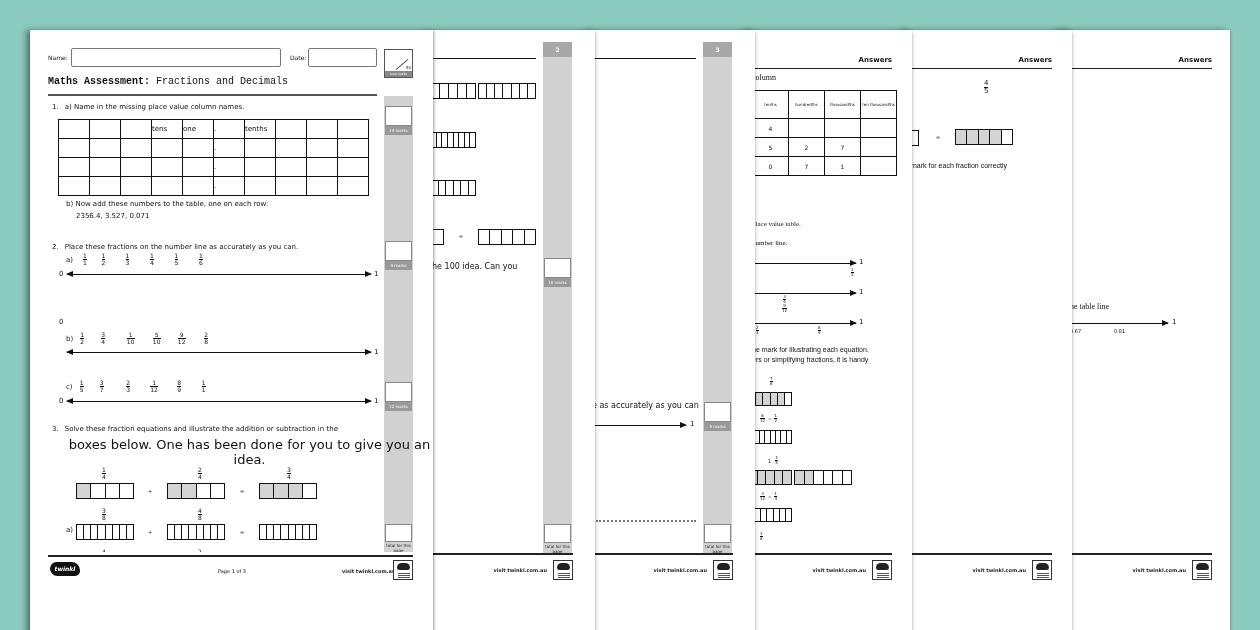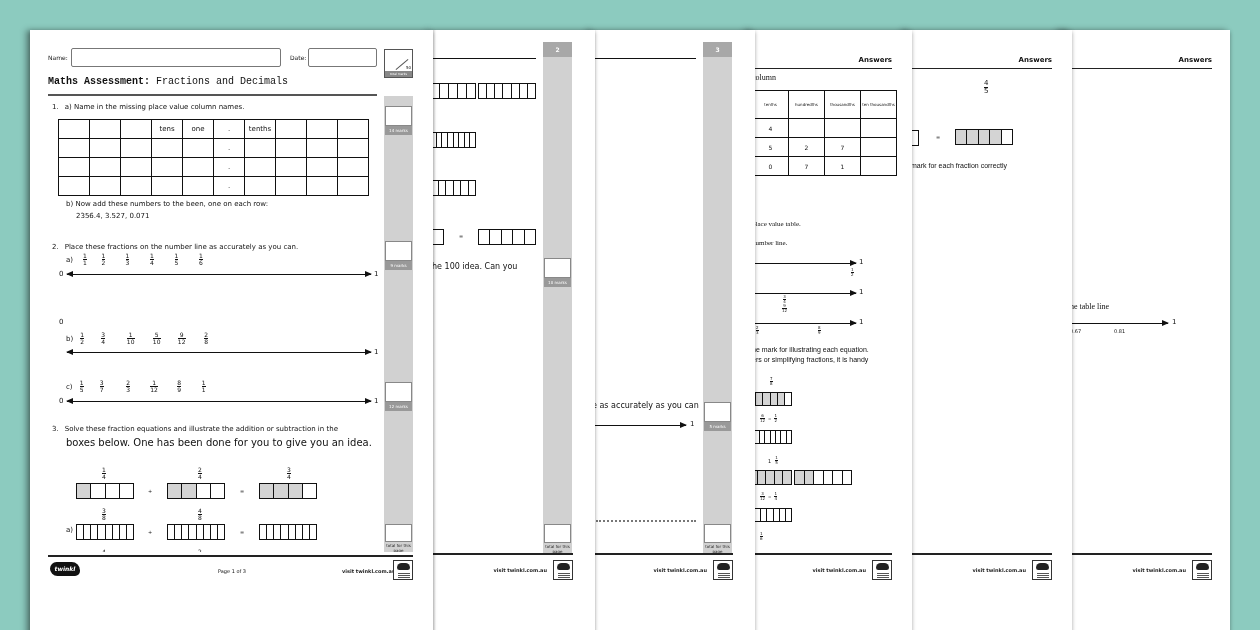--- a/index.html
+++ b/index.html
@@ -22,21 +22,21 @@
     .fbox span:last-child { border-right: none; }
     .fbox span.sh { background: #d4d4d4; }
     .frac { display: inline-flex; flex-direction: column; align-items: center; font-size: 6px; line-height: 6px; }
     .frac .b { border-top: 1px solid #111; padding-top: 0; }
     .nl { position: absolute; height: 1px; background: #111; }
     .nl::after { content: ""; position: absolute; right: -1px; top: -3px; border-left: 7px solid #111; border-top: 3.5px solid transparent; border-bottom: 3.5px solid transparent; }
     .nl-start::before { content: ""; position: absolute; left: -1px; top: -3px; border-right: 7px solid #111; border-top: 3.5px solid transparent; border-bottom: 3.5px solid transparent; }
     .small { font-size: 7px; }
     .tiny { font-size: 5px; }
     table.pv { border-collapse: collapse; position: absolute; }
-    table.pv td { border: 1px solid #111; width: 31px; height: 19px; font-size: 7px; text-align: center; vertical-align: middle; }
+    table.pv td { border: 1px solid #111; width: 31px; height: 19px; font-size: 7px; vertical-align: middle; }
     table.ans { border-collapse: collapse; position: absolute; }
     table.ans td { border: 1px solid #111; width: 36px; height: 19px; font-size: 6px; text-align: center; }
     table.ans tr:first-child td { font-size: 4px; height: 28px; }
     .abs { position: absolute; }
     .sans2 { font-family: "Liberation Sans", sans-serif; }
   </style>
 </head>
 <body>
 
 <div class="page" style="left:1060px;width:170px;">
@@ -390,21 +390,21 @@
           <td></td>
           <td></td>
           <td>.</td>
           <td></td>
           <td></td>
           <td></td>
           <td></td>
     </tr>
   </tbody>
     </table>
-  <div class="abs" style="left:36px;top:170px;font-size:7px;">b) Now add these numbers to the been, one on each row:</div>
+  <div class="abs" style="left:36px;top:170px;font-size:7px;">b) Now add these numbers to the table, one on each row:</div>
   <div class="abs" style="left:46px;top:182px;font-size:7px;">2356.4, 3.527, 0.071</div>
 
   <div class="abs" style="left:22px;top:213px;font-size:7px;display:flex;gap:6px;">
     <span>2.</span>
     <span>Place these fractions on the number line as accurately as you can.</span>
   </div>
 
   <div class="abs" style="left:36px;top:223px;display:flex;align-items:center;gap:0;">
     <span class="small" style="margin-right:5px;">a)</span>
     <span class="frac" style="width:14px;">
@@ -496,21 +496,21 @@
   </div>
 
   <div class="abs small" style="left:29px;top:367px;">0</div>
   <div class="nl nl-start" style="left:37px;top:371px;width:304px;"></div>
   <div class="abs small" style="left:344px;top:367px;">1</div>
 
   <div class="abs" style="left:22px;top:395px;font-size:7px;display:flex;gap:6px;">
     <span>3.</span>
     <span>Solve these fraction equations and illustrate the addition or subtraction in the</span>
   </div>
-  <div class="abs" style="left:36px;top:407px;font-size:10px;">boxes below. One has been done for you to give you an idea.</div>
+  <div class="abs" style="left:36px;top:407px;font-size:13px;text-align:center;">boxes below. One has been done for you to give you an idea.</div>
 
   <div class="abs frac" style="left:72px;top:437px;">
       <span>1</span>
       <span class="b">4</span>
     </div>
   <div class="fbox abs" style="left:46px;top:453px;width:58px;">
       <span class="sh"></span>
       <span></span>
       <span></span>
       <span></span>

